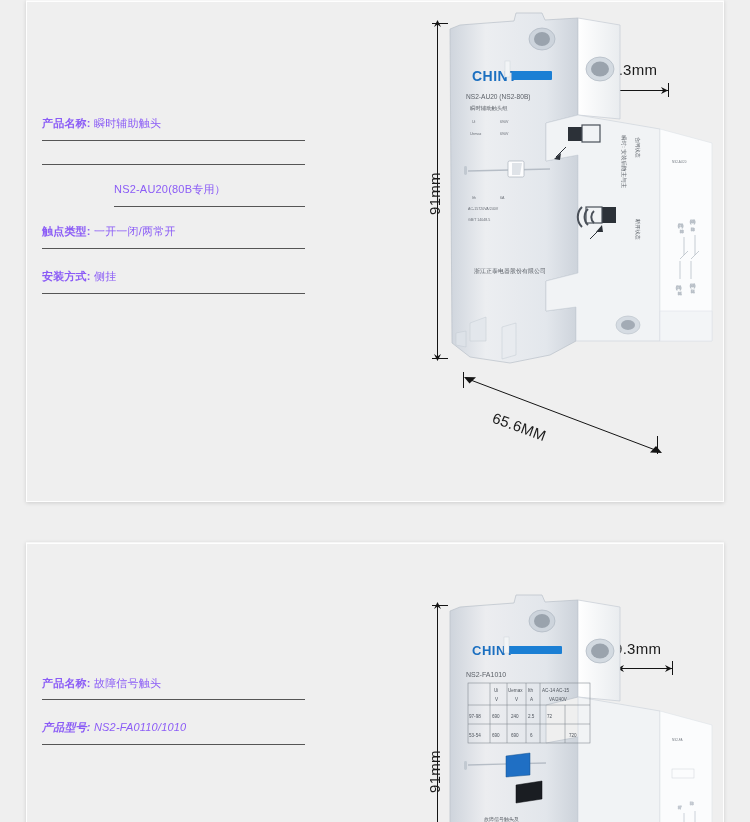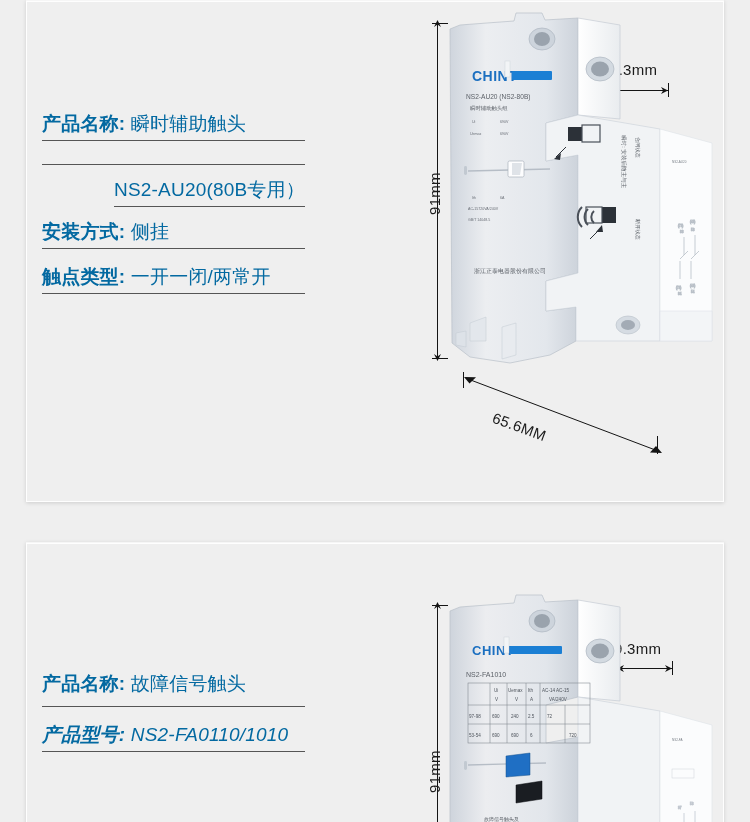--- a/index.html
+++ b/index.html
@@ -22,21 +22,21 @@
   .panel-2 { top: 542px; height: 300px; }
 
   
   .spec { position: absolute; left: 16px; width: 290px; }
   .spec-row { position: relative; padding: 0 0 7px 0; }
   .spec-row .rule {
     position: absolute; left: 0; bottom: 0; width: 263px;
     height: 1px; background: #3a3a3a; opacity: .85;
   }
   .spec-line {
-    font-size: 19px; color: #0369a1; line-height: 21px;
+    font-size: 11px; color: #8b5cf6; line-height: 21px;
     white-space: nowrap; letter-spacing: .2px;
   }
   .spec-line .lbl { font-weight: 700; }
   .spec-line .val { font-weight: 400; }
   .indent { padding-left: 72px; }
 
   
   .product-area { position: absolute; }
 
   .dimtext {
@@ -80,30 +80,30 @@
 
       <div class="spec-row" style="margin-bottom:14px;">
         <div class="spec-line indent">
           <span class="val">NS2-AU20(80B专用）</span>
         </div>
         <div class="rule" style="left:72px;width:191px;"></div>
       </div>
 
       <div class="spec-row" style="margin-bottom:17px;">
         <div class="spec-line">
+          <span class="lbl">触点类型:</span>
+          <span class="val">一开一闭/两常开</span>
+        </div>
+        <div class="rule"></div>
+      </div>
+
+      <div class="spec-row" style="margin-bottom:17px;">
+        <div class="spec-line">
           <span class="lbl">安装方式:</span>
           <span class="val">侧挂</span>
-        </div>
-        <div class="rule"></div>
-      </div>
-
-      <div class="spec-row" style="margin-bottom:17px;">
-        <div class="spec-line">
-          <span class="lbl">触点类型:</span>
-          <span class="val">一开一闭/两常开</span>
         </div>
         <div class="rule"></div>
       </div>
 
     </div>
 
     <div class="product-area" style="left:354px;top:0;width:344px;height:502px;">
 
       <div class="dimline" style="left:57px;top:22px;width:1px;height:335px;"></div>
       <svg style="position:absolute;left:52px;top:18px;" width="12" height="12">
@@ -242,21 +242,21 @@
         <ellipse cx="178" cy="314" rx="7" ry="5" fill="#a3abb5"></ellipse>
         <path d="M210 300 L262 300 L262 330 L210 330 Z" fill="#f3f5f7" stroke="#d9dfe5" stroke-width="0.5"></path>
       </svg>
     </div>
   </div>
 
   <div class="panel panel-2">
 
     <div class="spec" style="top:130px;">
 
-      <div class="spec-row" style="padding-bottom:13px;">
+      <div class="spec-row" style="padding-bottom:6px;">
         <div class="spec-line">
           <span class="lbl">产品名称:</span>
           <span class="val">故障信号触头</span>
         </div>
         <div class="rule"></div>
       </div>
 
       <div class="spec-row" style="margin-top:17px;margin-bottom:17px;font-style:italic;">
         <div class="spec-line">
           <span class="lbl">产品型号:</span>

